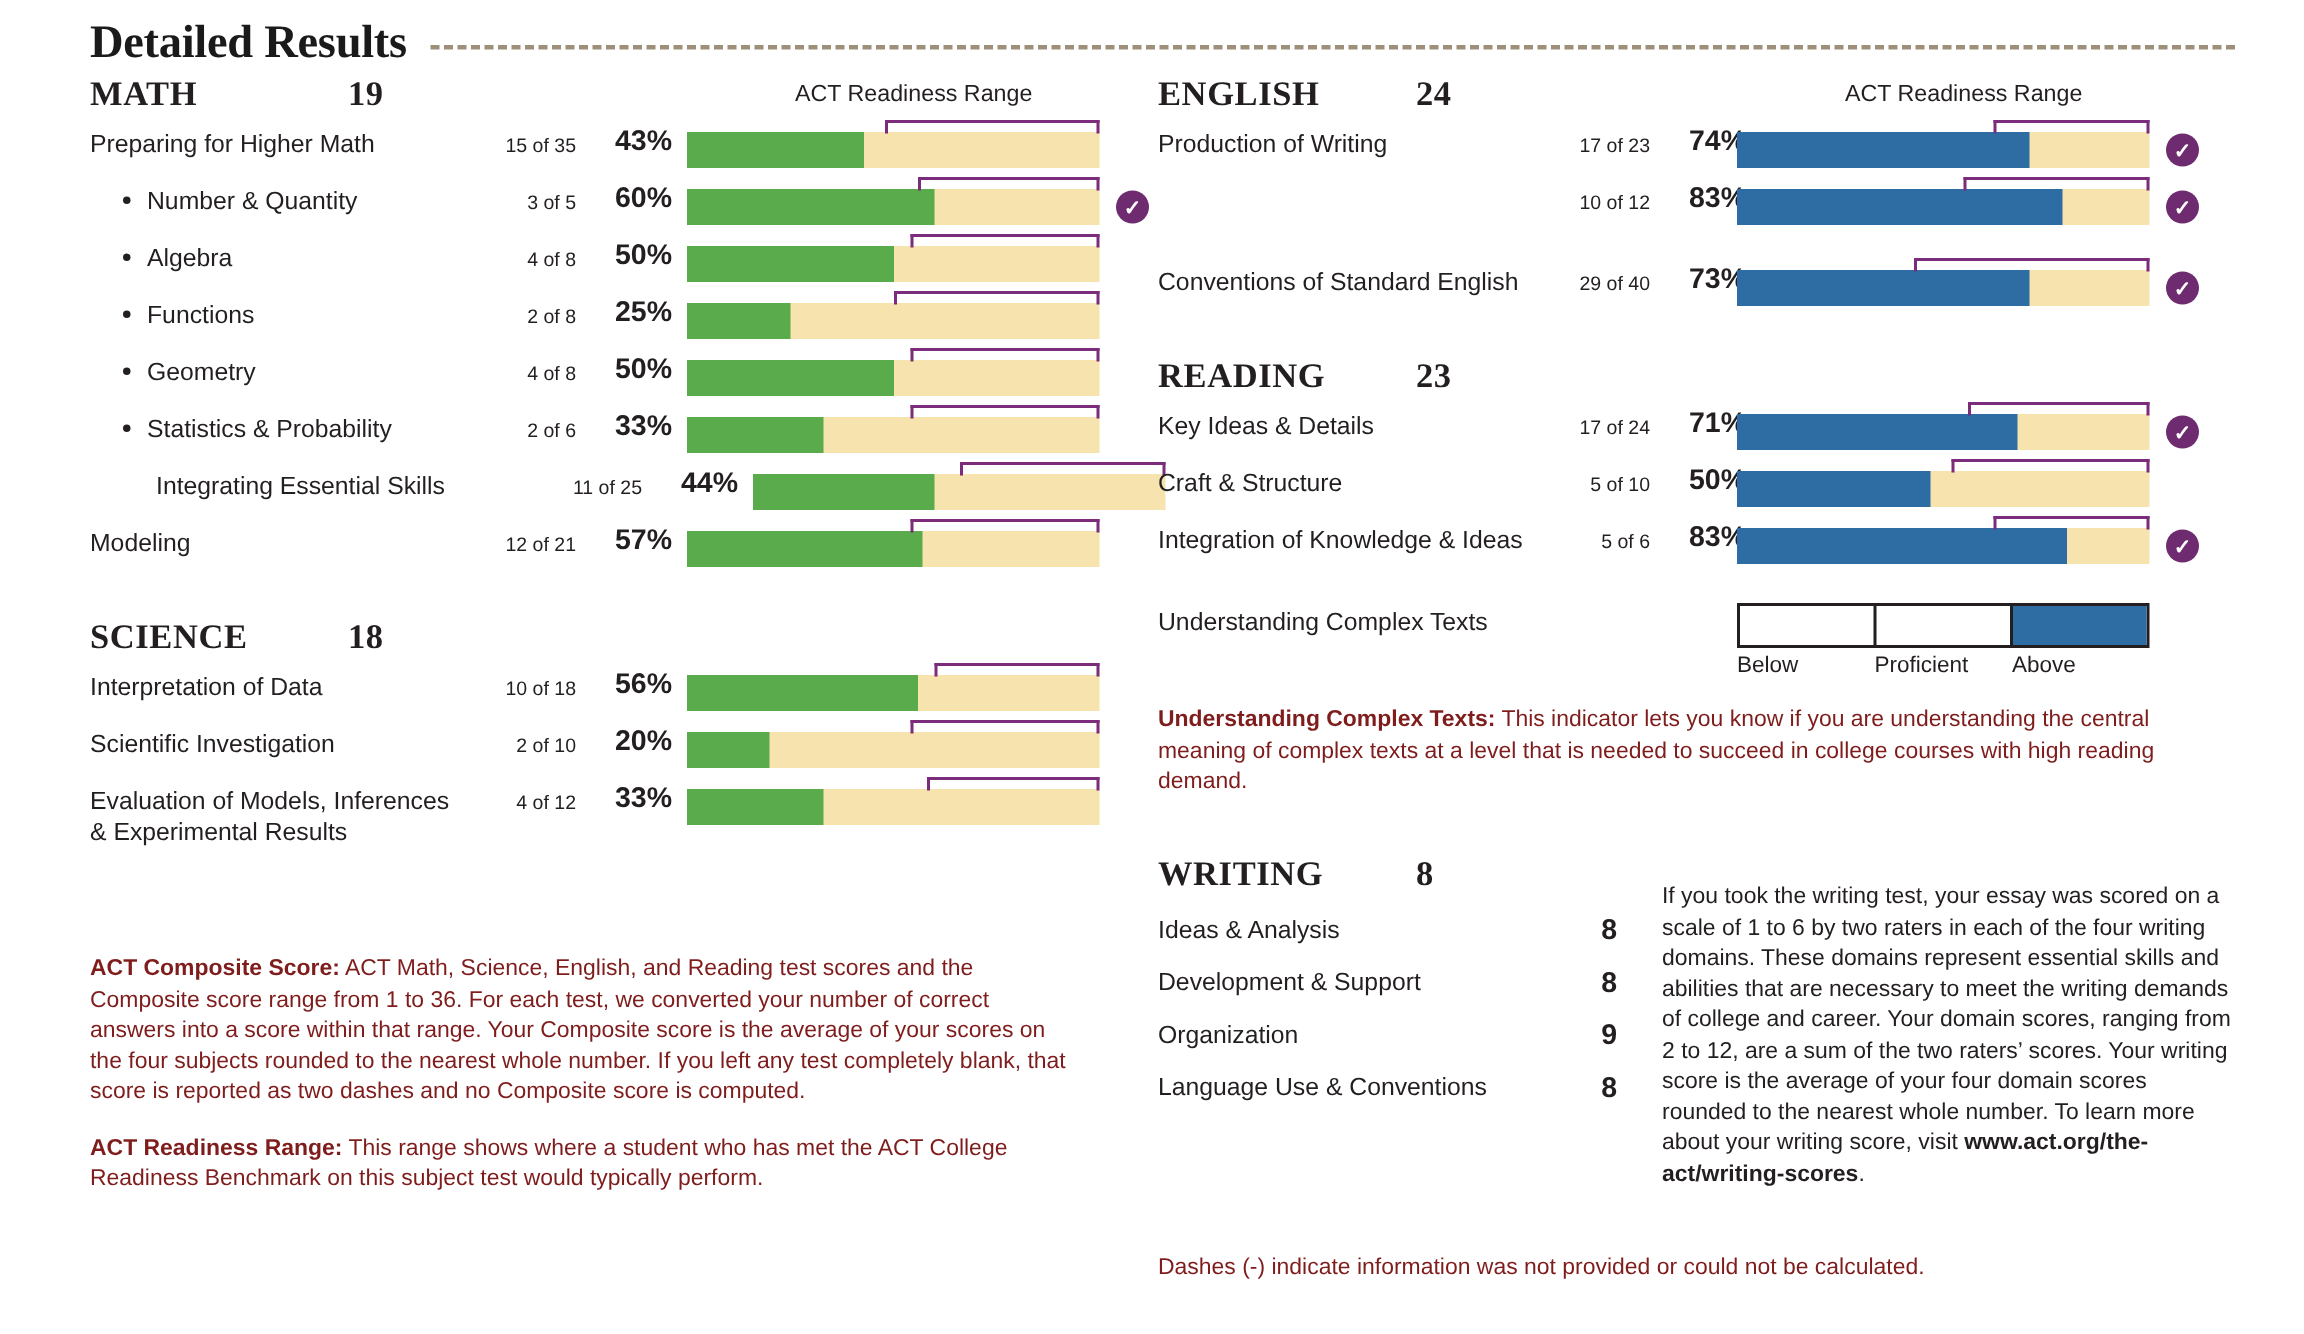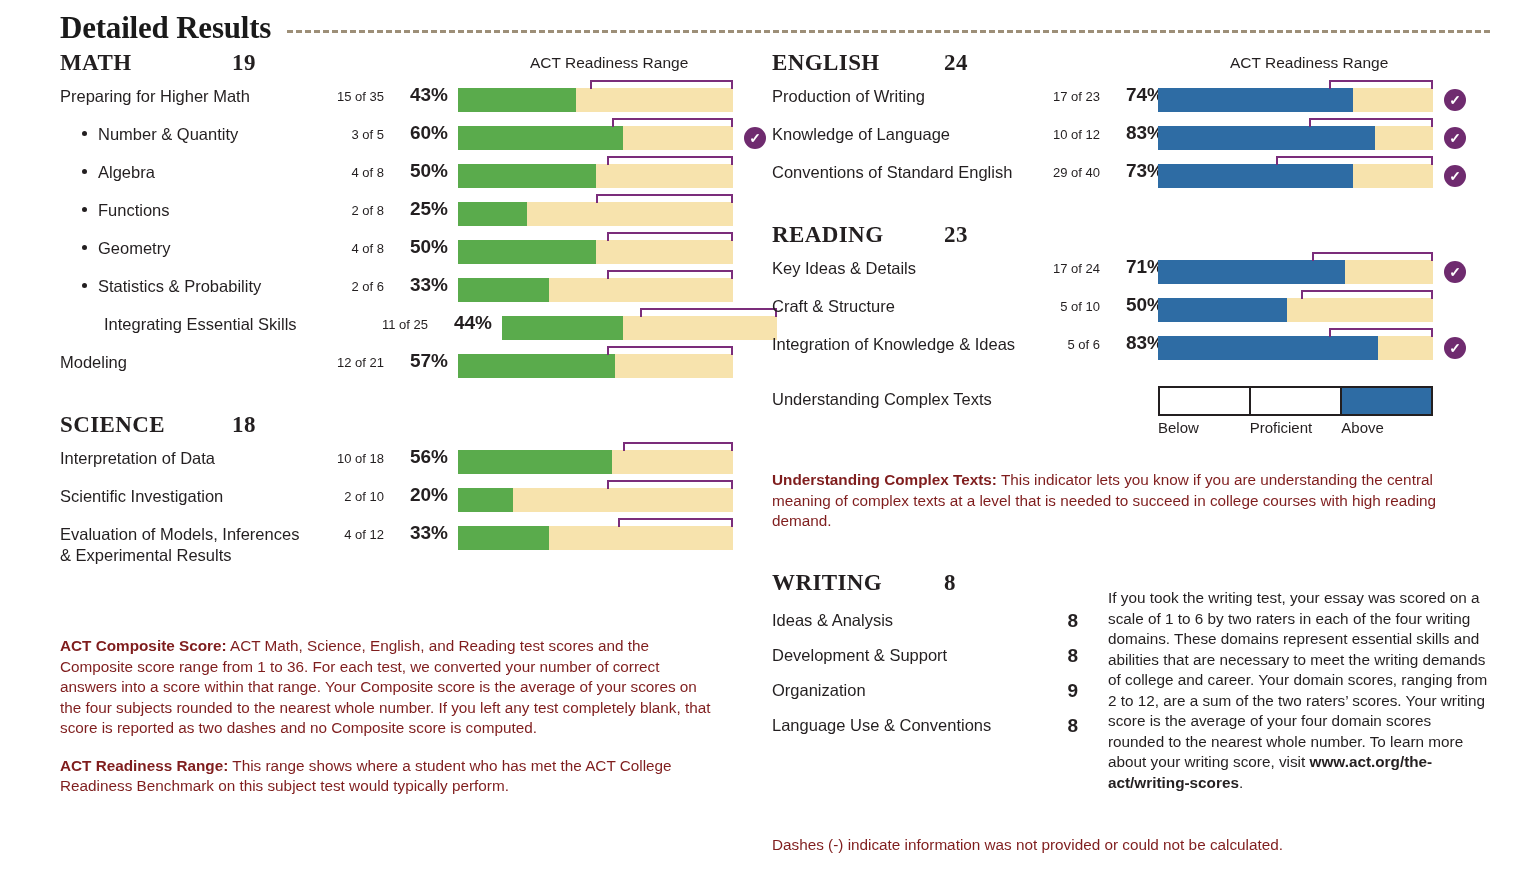--- a/index.html
+++ b/index.html
@@ -457,31 +457,30 @@
           <div class="row-ratio">17 of 23</div>
           <div class="row-pct">74%</div>
           <div class="bar-wrap" style="top: 2px;">
             <div class="bar-bg"></div>
             <div class="bar-fill" style="width: 195.25px; background: rgb(46, 108, 164);"></div>
             <div class="range-bracket" style="left: 170.5px; width: 104.5px;"></div>
           </div>
           <div class="check" style="top: 3px;">✓</div>
         </div>
         <div class="row" style="min-height: 38px;">
-          <div class="row-label">Knowledge of Language</div>
           <div class="row-ratio">10 of 12</div>
           <div class="row-pct">83%</div>
           <div class="bar-wrap" style="top: 2px;">
             <div class="bar-bg"></div>
             <div class="bar-fill" style="width: 217.25px; background: rgb(46, 108, 164);"></div>
             <div class="range-bracket" style="left: 151.25px; width: 123.75px;"></div>
           </div>
           <div class="check" style="top: 3px;">✓</div>
         </div>
-        <div class="row" style="min-height: 38px;">
+        <div class="row" style="min-height: 38px; margin-top: 16px;">
           <div class="row-label">Conventions of Standard English</div>
           <div class="row-ratio">29 of 40</div>
           <div class="row-pct">73%</div>
           <div class="bar-wrap" style="top: 2px;">
             <div class="bar-bg"></div>
             <div class="bar-fill" style="width: 195.25px; background: rgb(46, 108, 164);"></div>
             <div class="range-bracket" style="left: 118.25px; width: 156.75px;"></div>
           </div>
           <div class="check" style="top: 3px;">✓</div>
         </div>

